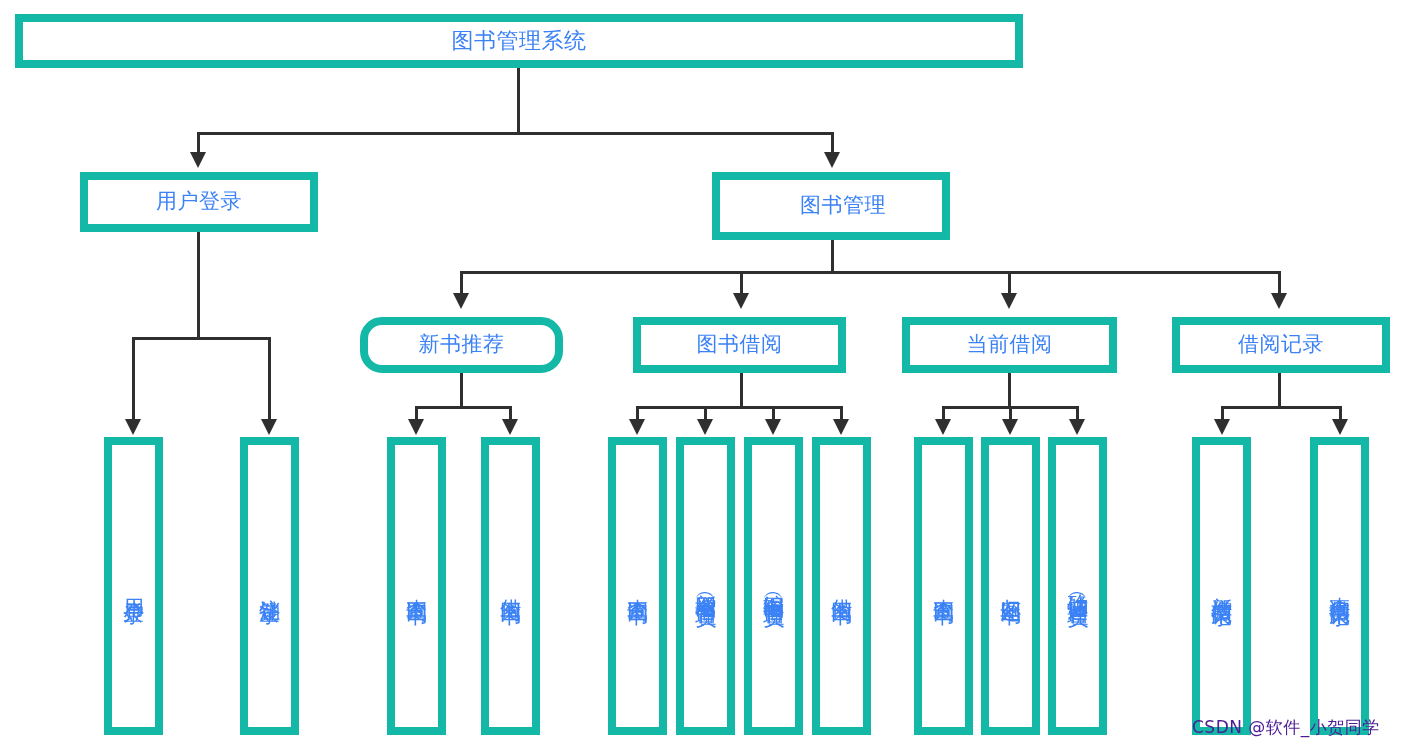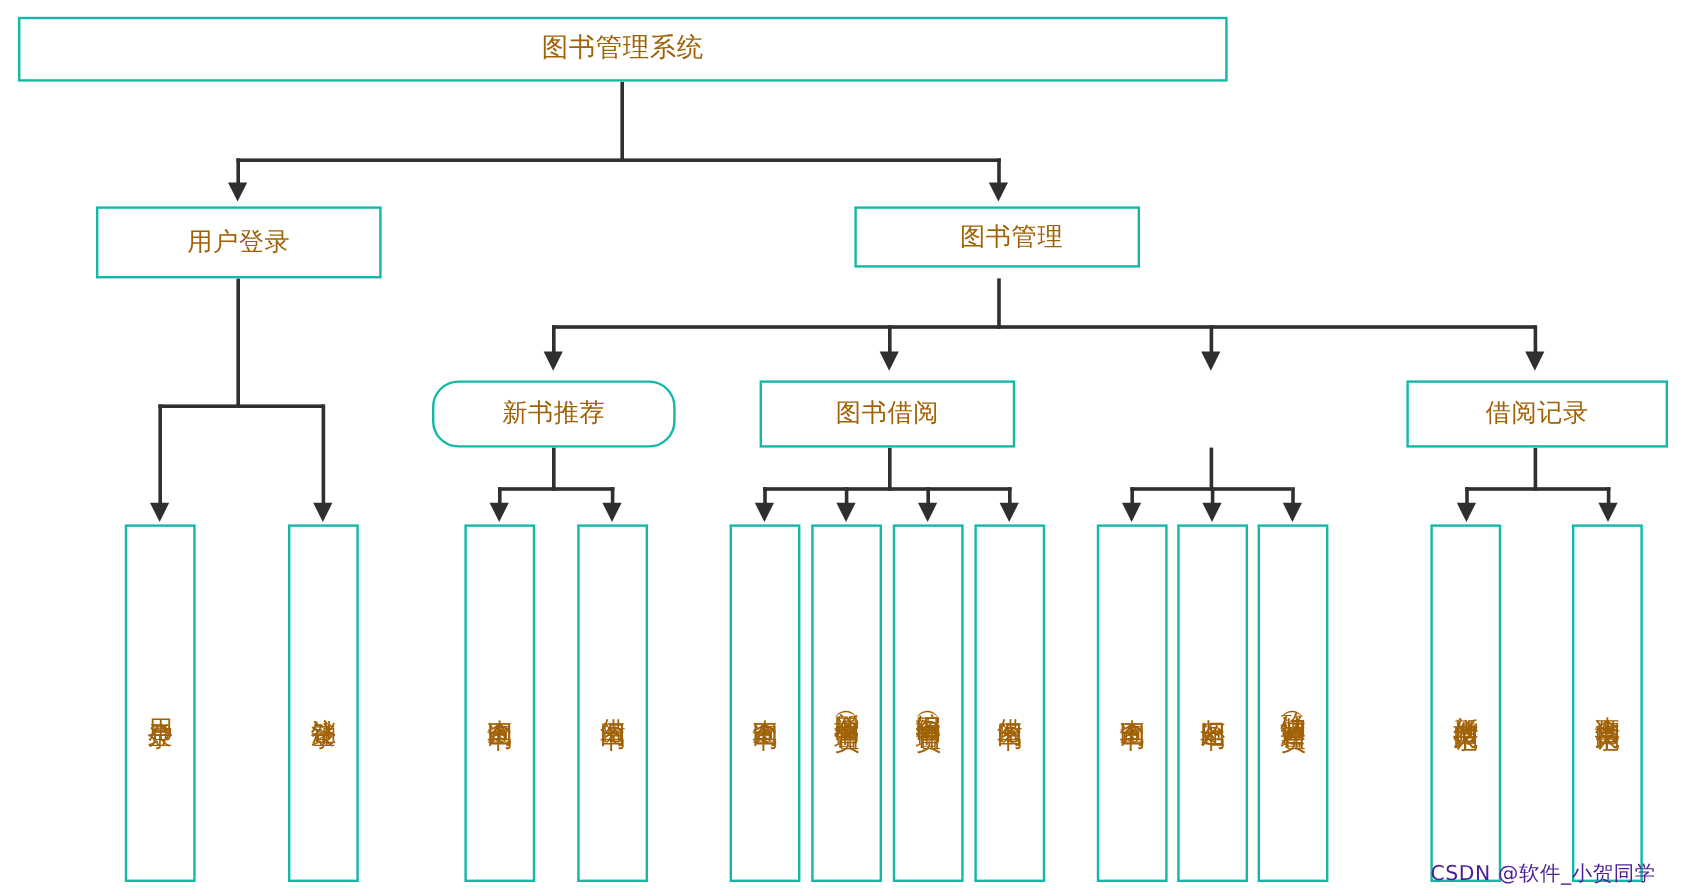--- a/index.html
+++ b/index.html
@@ -17,27 +17,27 @@
     width: 1405px;
     height: 747px;
     background: #ffffff;
     overflow: hidden;
   }
 
   
   .node {
     position: absolute;
     box-sizing: border-box;
-    border: 2px solid #14b8a6;
+    border: 8px solid #14b8a6;
     background: #ffffff;
     display: flex;
     align-items: center;
     justify-content: center;
     text-align: center;
-    color: #a16207;
+    color: #3b82f6;
     letter-spacing: 0.5px;
   }
   .node.h {           
     font-size: 21px;
     line-height: 1.2;
   }
   .node.v {           
     writing-mode: vertical-rl;
     text-orientation: upright;
     font-size: 21px;
@@ -133,24 +133,25 @@
   <div class="line vline" style="left:1278px; top:373px; height:36px;"></div>
   <div class="line hline" style="left:1221px; top:406px; width:121px;"></div>
   <div class="line vline" style="left:1221px; top:406px; height:15px;"></div>
   <div class="arrow" style="left:1214px; top:419px;"></div>
   <div class="line vline" style="left:1339px; top:406px; height:15px;"></div>
   <div class="arrow" style="left:1332px; top:419px;"></div>
 
   <div class="node h root" style="left:15px; top:14px; width:1008px; height:54px;">图书管理系统</div>
 
   <div class="node h" style="left:80px; top:172px; width:238px; height:60px;">用户登录</div>
-  <div class="node h" style="left:712px; top:172px; width:238px; height:51px;padding-left:24px;">图书管理</div>
+  <div class="node h" style="left:712px; top:172px; width:238px; height:68px;padding-left:24px;">图书管理</div>
 
   <div class="node h" style="left:360px; top:317px; width:203px; height:56px;border-radius:22px;">新书推荐</div>
   <div class="node h" style="left:633px; top:317px; width:213px; height:56px;">图书借阅</div>
+  <div class="node h" style="left:902px; top:317px; width:215px; height:56px;">当前借阅</div>
   <div class="node h" style="left:1172px; top:317px; width:218px; height:56px;">借阅记录</div>
 
   <div class="node v" style="left:104px; top:437px; width:59px; height:298px;">用户登录</div>
   <div class="node v" style="left:240px; top:437px; width:59px; height:298px;">注销登录</div>
 
   <div class="node v" style="left:387px; top:437px; width:59px; height:298px;">查询图书</div>
   <div class="node v" style="left:481px; top:437px; width:59px; height:298px;">借阅图书</div>
 
   <div class="node v" style="left:608px; top:437px; width:59px; height:298px;">查询图书</div>
   <div class="node v" style="left:676px; top:437px; width:59px; height:298px;">新增图书（管理员）</div>

